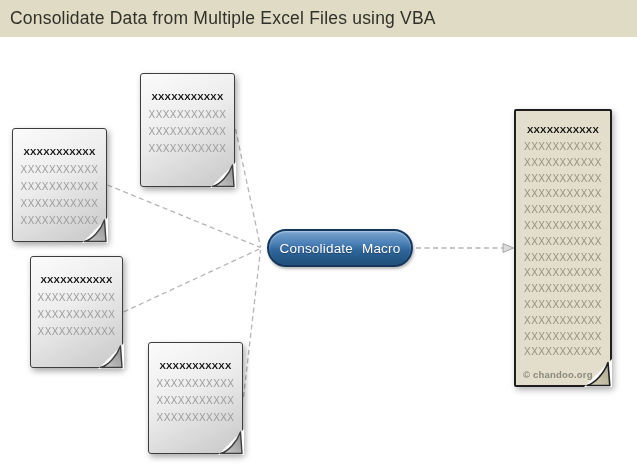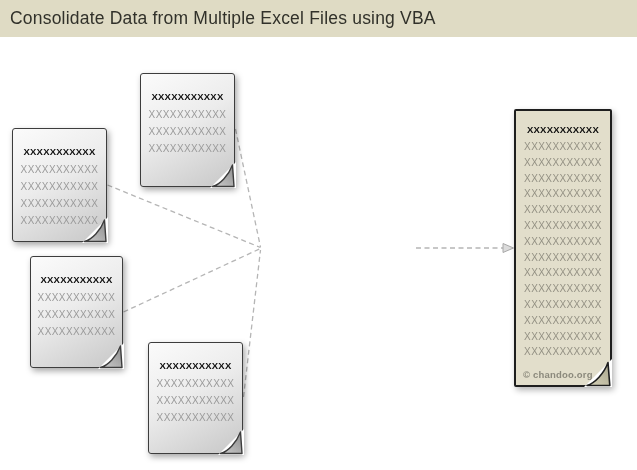--- a/index.html
+++ b/index.html
@@ -153,20 +153,23 @@
           <linearGradient id="fg4" x1="0" y1="1" x2="1" y2="0">
         <stop offset="0" stop-color="#cdcdcd"></stop>
             <stop offset="1" stop-color="#8d8d8d"></stop>
       </linearGradient>
         </defs>
       <path d="M26,0 L26,26 L0,26 Z" fill="#ffffff"></path>
       <path d="M2.5,24.5 C10,22.5 18.5,13.5 22.5,3 L24,24.5 Z" fill="url(#fg4)" stroke="#3c3c3c" stroke-width="1.4" stroke-linejoin="round"></path>
     </svg>
   </div>
 
+  <div class="macro-btn">
+    <span>Consolidate Macro</span>
+  </div>
 
   <div class="outdoc">
     <div class="out-title">XXXXXXXXXXX</div>
     <div class="out-row">XXXXXXXXXXX</div>
     <div class="out-row">XXXXXXXXXXX</div>
     <div class="out-row">XXXXXXXXXXX</div>
     <div class="out-row">XXXXXXXXXXX</div>
     <div class="out-row">XXXXXXXXXXX</div>
     <div class="out-row">XXXXXXXXXXX</div>
     <div class="out-row">XXXXXXXXXXX</div>

